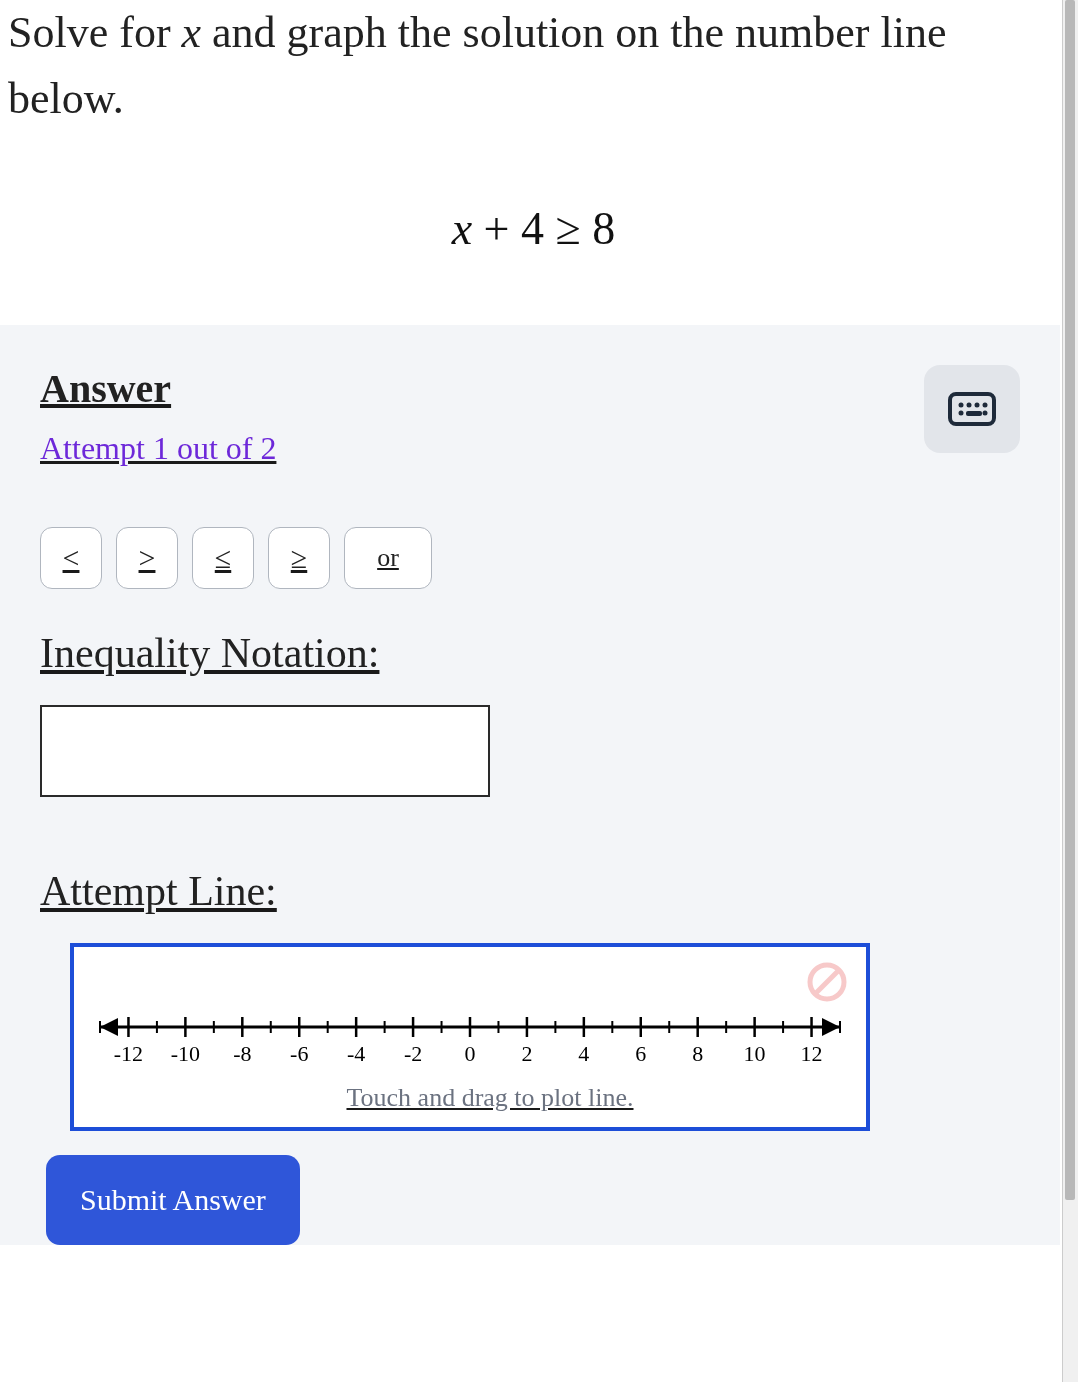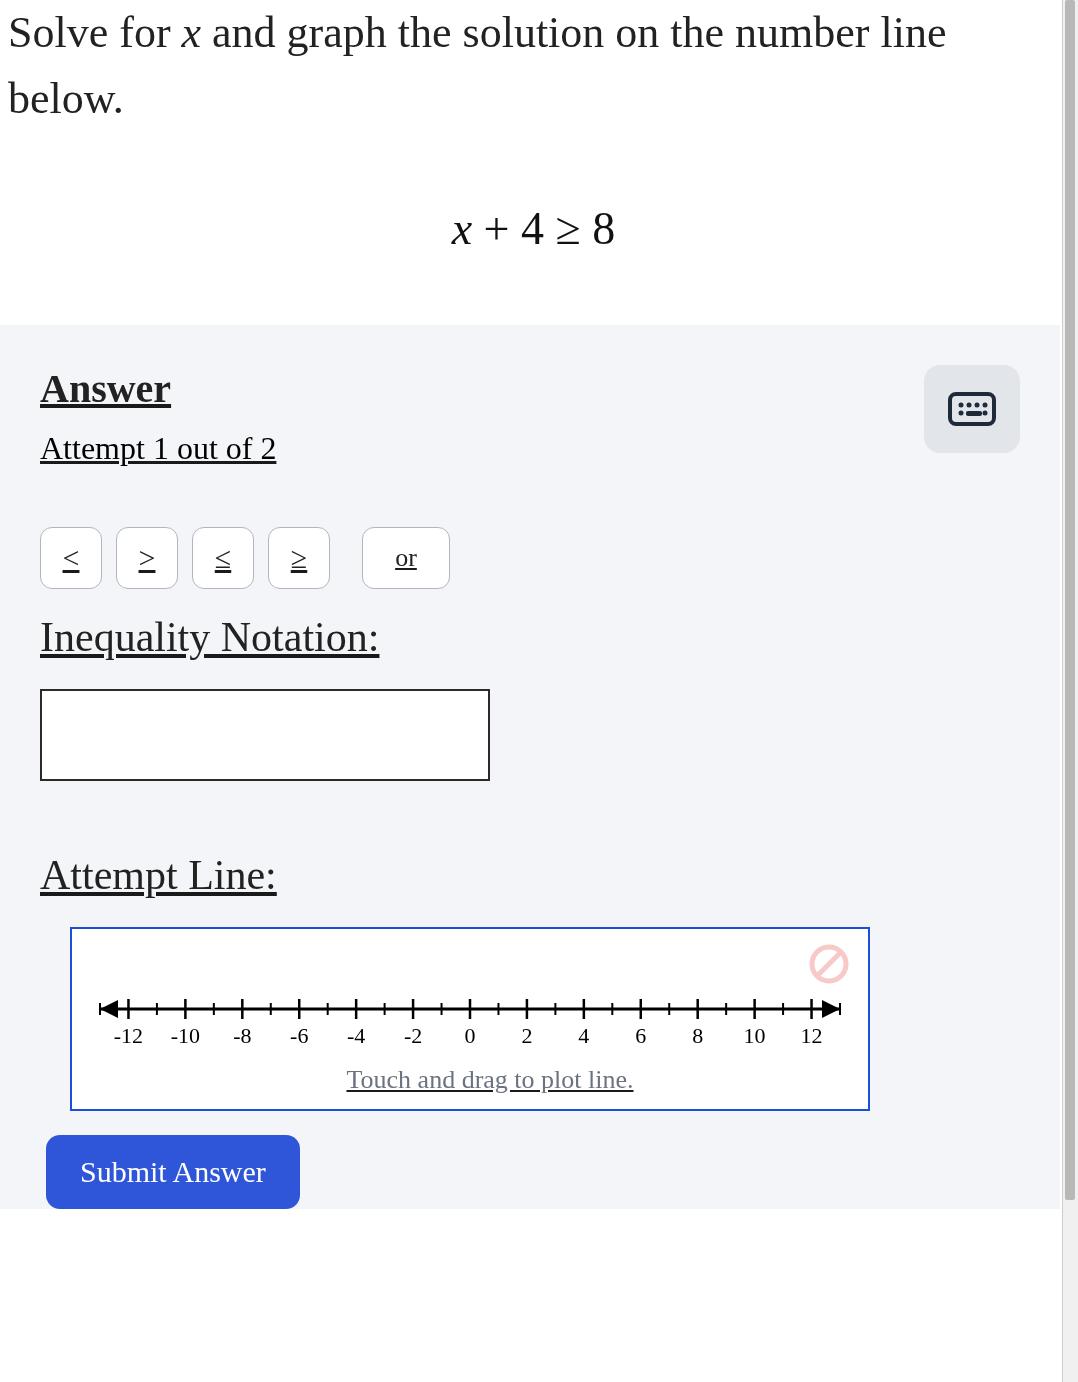--- a/index.html
+++ b/index.html
@@ -62,21 +62,21 @@
     justify-content: space-between;
     align-items: flex-start;
   }
   .answer-title {
     font-size: 40px;
     font-weight: bold;
     color: #222;
   }
   .attempt-text {
     font-size: 32px;
-    color: #000000;
+    color: #6d28d9;
     margin-top: 18px;
   }
   .keyboard-btn {
     width: 96px;
     height: 88px;
     background: #e2e5ea;
     border-radius: 16px;
     display: flex;
     align-items: center;
     justify-content: center;
@@ -94,39 +94,39 @@
     border: 1px solid #b0b6bf;
     border-radius: 12px;
     display: flex;
     align-items: center;
     justify-content: center;
     font-size: 30px;
     cursor: pointer;
     font-family: Georgia, serif;
     color: #222;
   }
-  .op-btn.or-btn { width: 88px; font-size: 26px; margin-left: 18px; }
+  .op-btn.or-btn { width: 88px; font-size: 26px; }
   .section-label {
     font-size: 42px;
     color: #222;
-    margin-top: 24px;
+    margin-top: 40px;
   }
   .notation-input {
     width: 450px;
     height: 92px;
     border: 2px solid #2a2a2a;
     background: #fff;
     margin-top: 28px;
     font-size: 30px;
     padding: 8px 14px;
     font-family: Georgia, serif;
   }
   .number-line-box {
     margin-top: 28px;
-    border: 2px solid #1d4ed8;
+    border: 4px solid #1d4ed8;
     background: #fff;
     width: 800px;
     margin-left: 30px;
     position: relative;
     padding: 20px 0 14px 0;
   }
   .clear-circle {
     position: absolute;
     right: 18px;
     top: 14px;
@@ -140,21 +140,21 @@
     font-size: 26px;
     color: #6b7280;
     margin-top: 6px;
     padding-left: 40px;
   }
   .submit-btn {
     margin-top: 24px;
     background: #2f56d9;
     color: #fff;
     font-size: 30px;
-    padding: 20px 34px;
+    padding: 28px 34px;
     border: none;
     border-radius: 14px;
     cursor: pointer;
     font-family: Georgia, serif;
     margin-left: 6px;
   }
   .crop {
     height: 1382px;
     overflow: hidden;
     position: relative;

